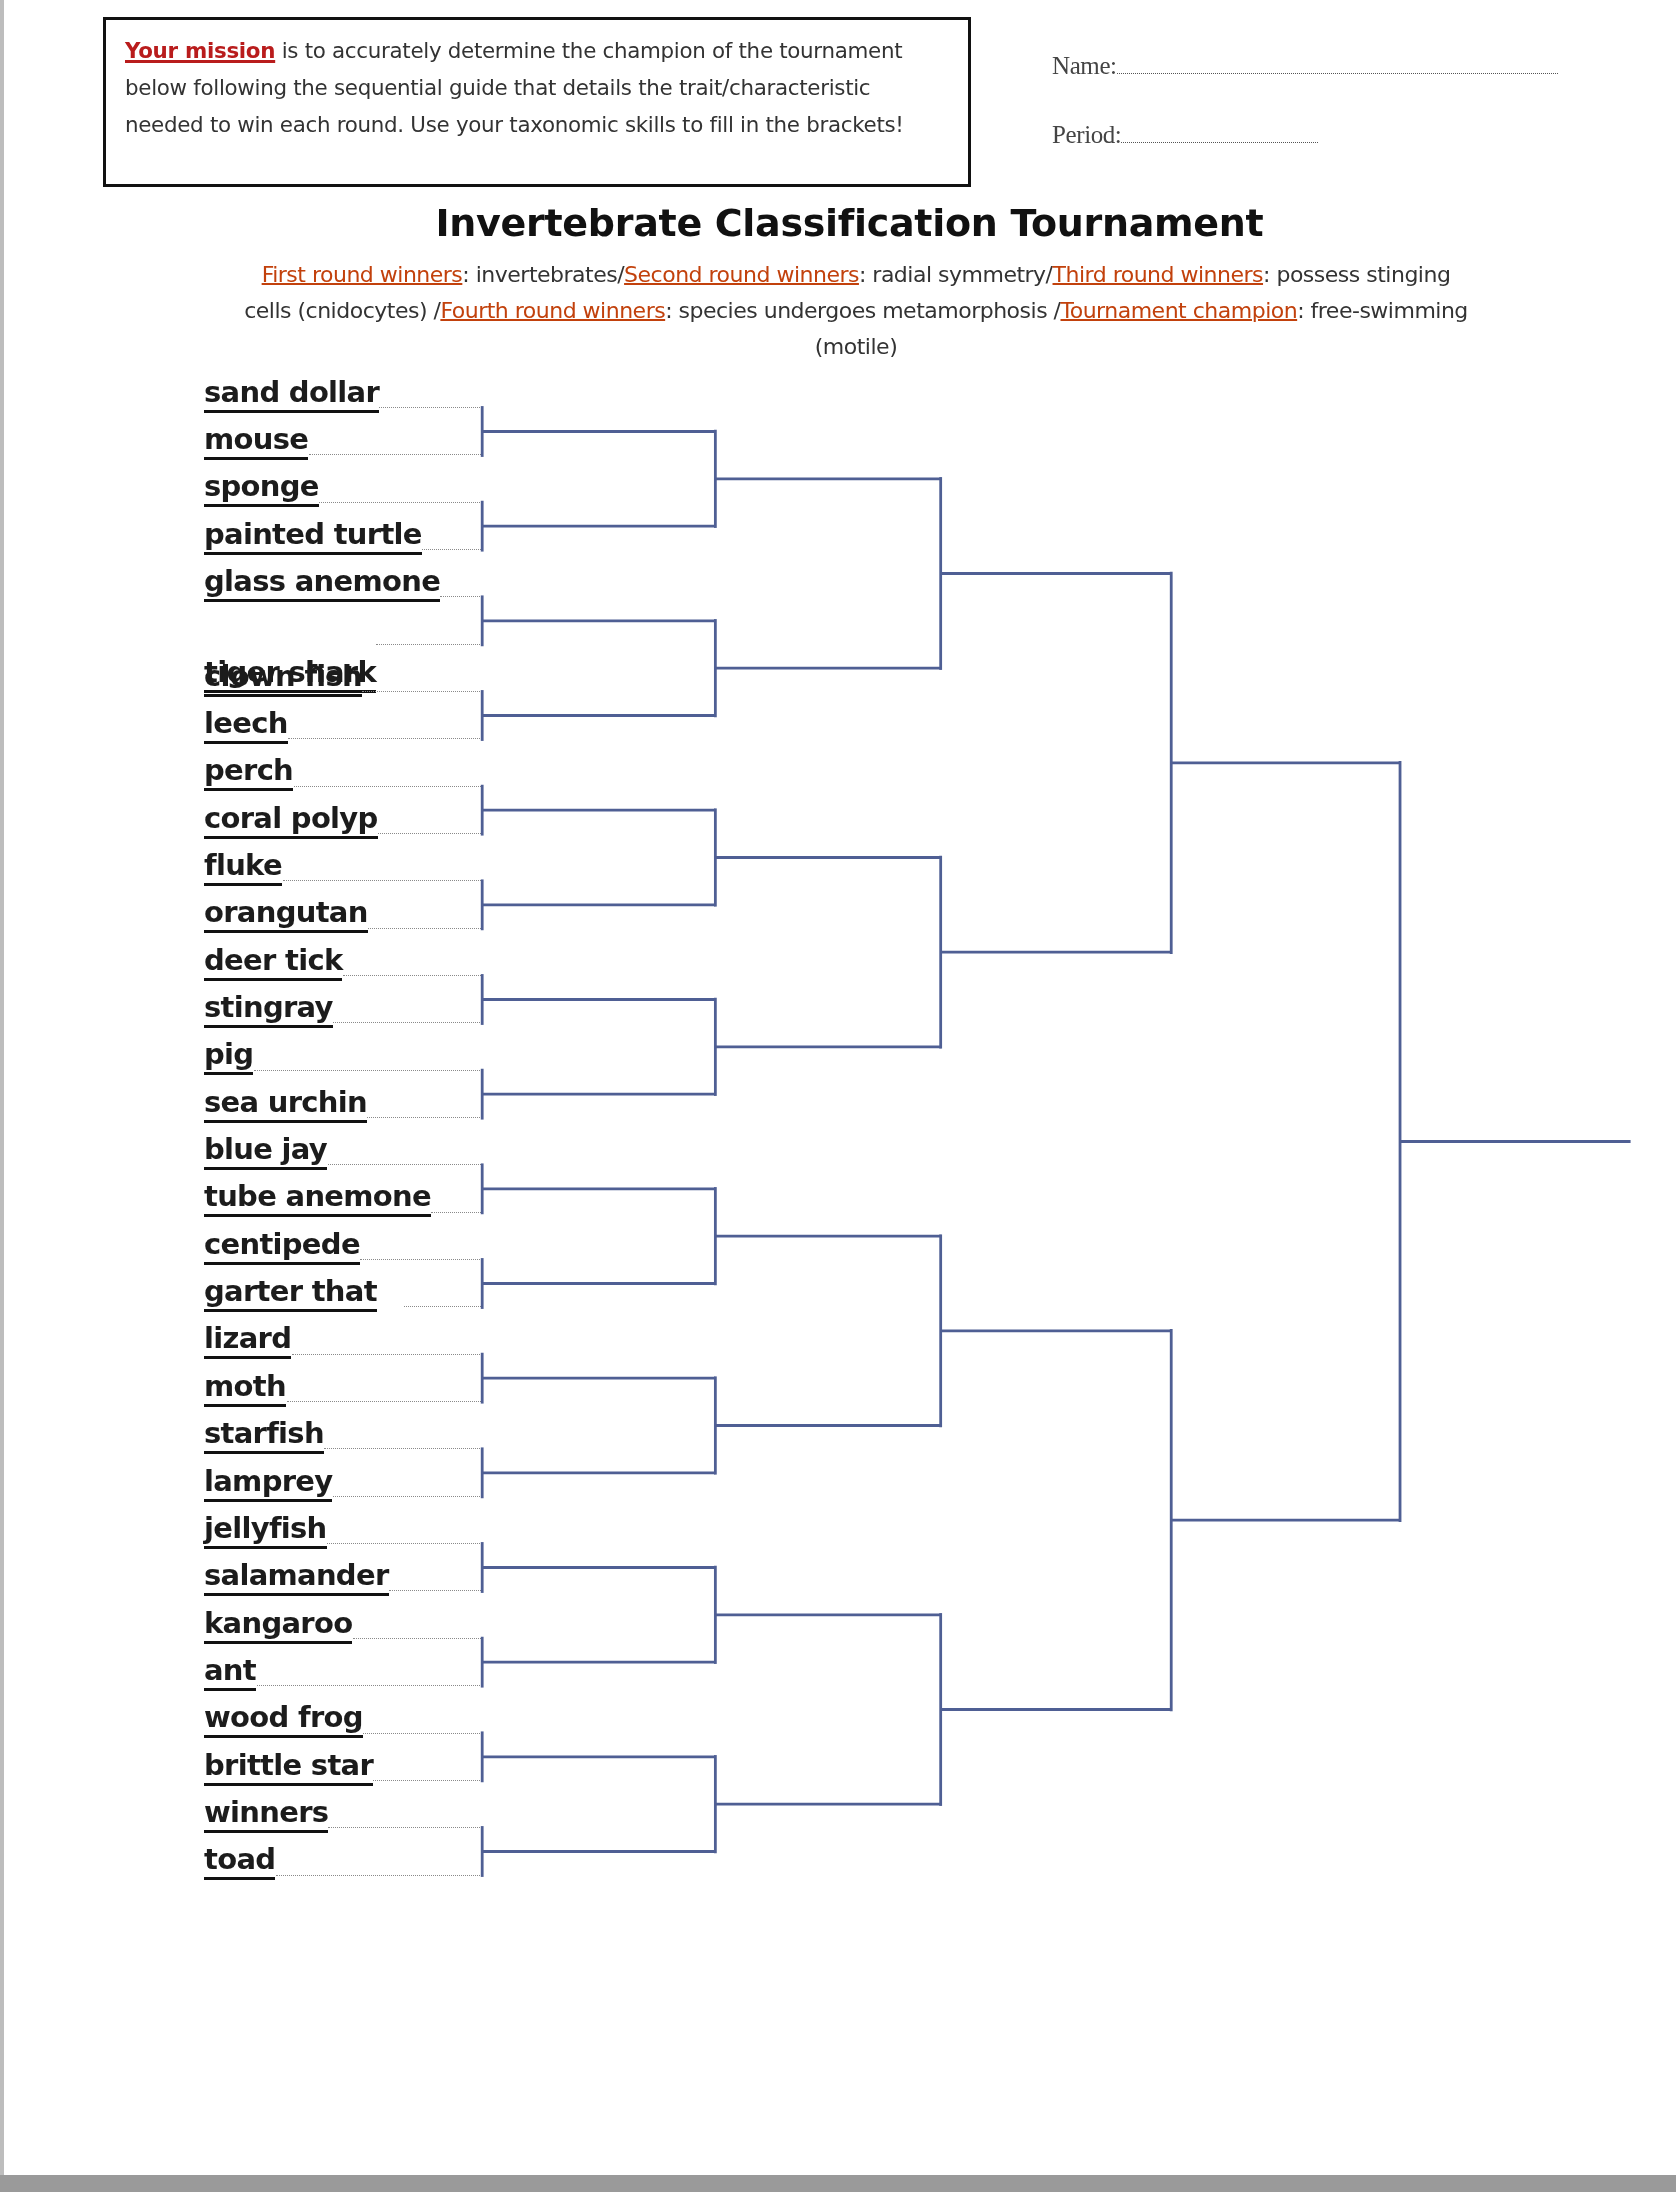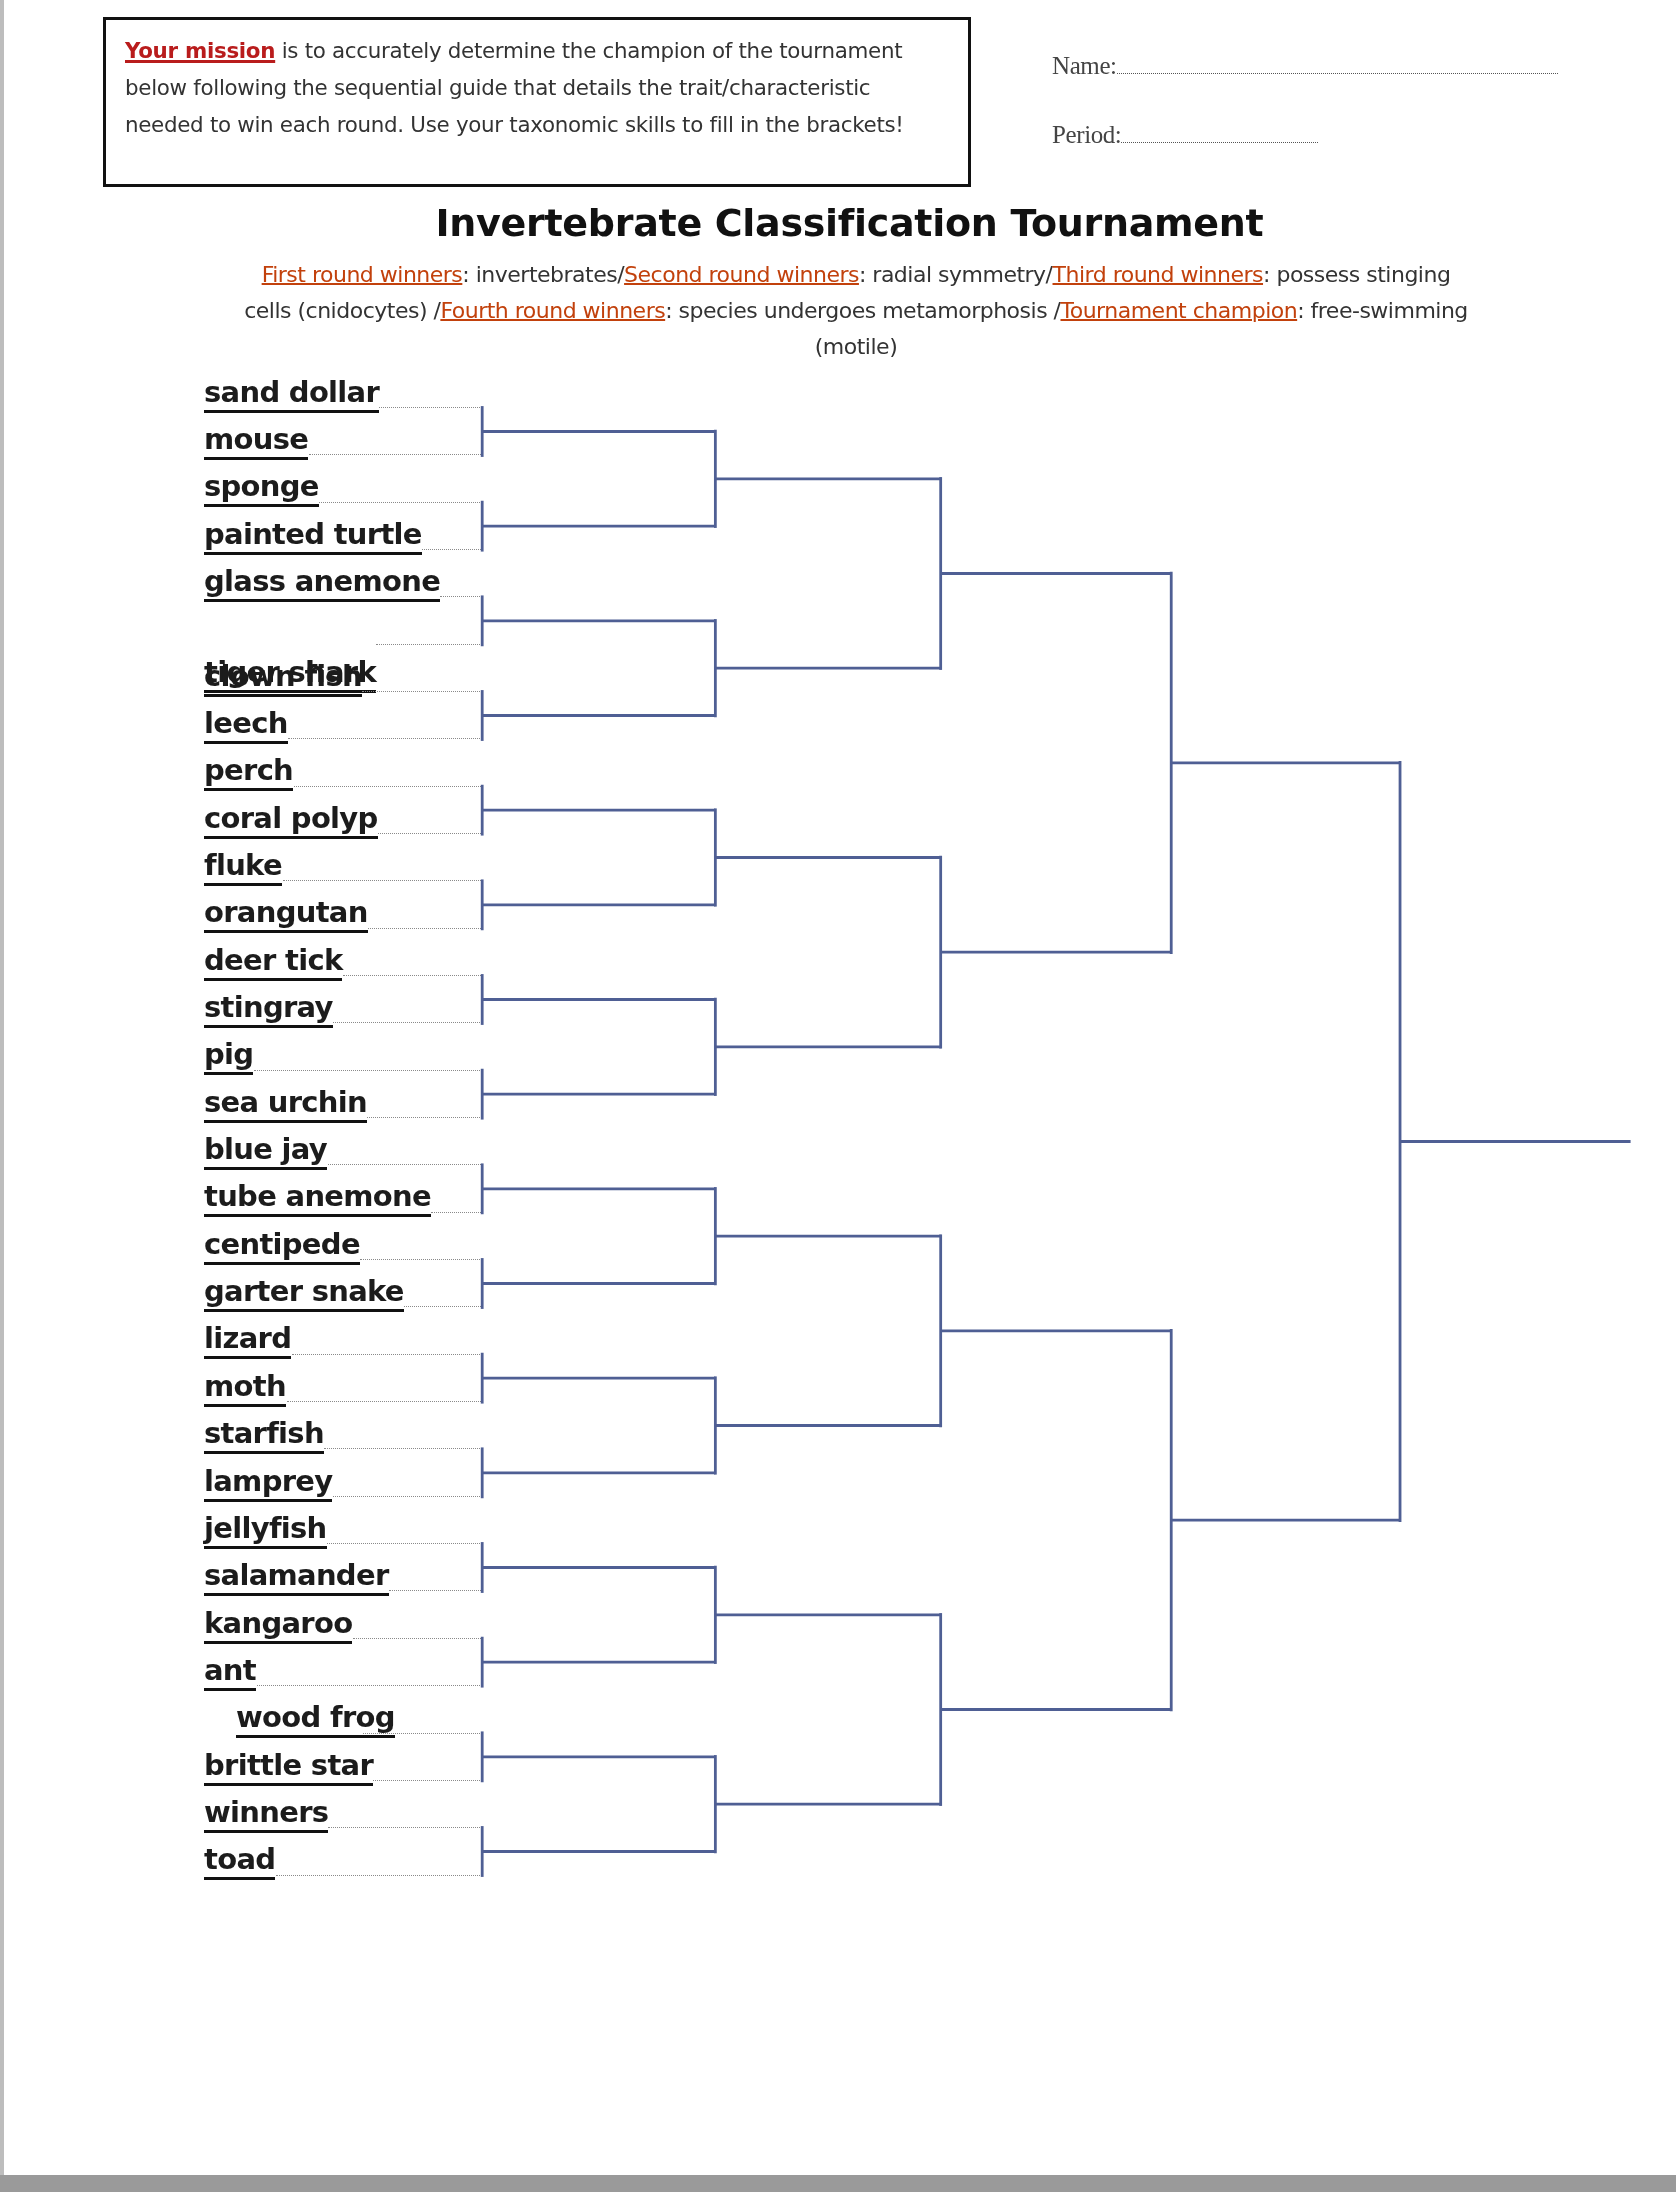--- a/index.html
+++ b/index.html
@@ -102,39 +102,39 @@
     <div class="competitor" style="top: 1037px;"><span class="label">pig</span></div>
     <div class="dotline" style="top: 1070px; left: 254px; width: 226px;"></div>
     <div class="competitor" style="top: 1085px;"><span class="label">sea urchin</span></div>
     <div class="dotline" style="top: 1117px; left: 367px; width: 113px;"></div>
     <div class="competitor" style="top: 1132px;"><span class="label">blue jay</span></div>
     <div class="dotline" style="top: 1164px; left: 328px; width: 153px;"></div>
     <div class="competitor" style="top: 1179px; text-align: right;"><span class="label">tube anemone</span></div>
     <div class="dotline" style="top: 1212px; left: 431px; width: 50px;"></div>
     <div class="competitor" style="top: 1227px;"><span class="label">centipede</span></div>
     <div class="dotline" style="top: 1259px; left: 360px; width: 120px;"></div>
-    <div class="competitor" style="top: 1274px;"><span class="label">garter snake</span></div>
+    <div class="competitor" style="top: 1274px;"><span class="label">garter that</span></div>
     <div class="dotline" style="top: 1306px; left: 404px; width: 77px;"></div>
     <div class="competitor" style="top: 1321px;"><span class="label">lizard</span></div>
     <div class="dotline" style="top: 1354px; left: 292px; width: 188px;"></div>
     <div class="competitor" style="top: 1369px;"><span class="label">moth</span></div>
     <div class="dotline" style="top: 1401px; left: 287px; width: 194px;"></div>
     <div class="competitor" style="top: 1416px;"><span class="label">starfish</span></div>
     <div class="dotline" style="top: 1448px; left: 324px; width: 156px;"></div>
     <div class="competitor" style="top: 1464px;"><span class="label">lamprey</span></div>
     <div class="dotline" style="top: 1496px; left: 333px; width: 147px;"></div>
     <div class="competitor" style="top: 1511px;"><span class="label">jellyfish</span></div>
     <div class="dotline" style="top: 1543px; left: 327px; width: 153px;"></div>
     <div class="competitor" style="top: 1558px;"><span class="label">salamander</span></div>
     <div class="dotline" style="top: 1590px; left: 389px; width: 92px;"></div>
     <div class="competitor" style="top: 1606px;"><span class="label">kangaroo</span></div>
     <div class="dotline" style="top: 1638px; left: 353px; width: 128px;"></div>
     <div class="competitor" style="top: 1653px;"><span class="label">ant</span></div>
     <div class="dotline" style="top: 1685px; left: 257px; width: 223px;"></div>
-    <div class="competitor" style="top: 1700px; margin-left: 32px;"><span class="label">wood frog</span></div>
+    <div class="competitor" style="top: 1700px;"><span class="label">wood frog</span></div>
     <div class="dotline" style="top: 1733px; left: 363px; width: 117px;"></div>
     <div class="competitor" style="top: 1748px;"><span class="label">brittle star</span></div>
     <div class="dotline" style="top: 1780px; left: 373px; width: 107px;"></div>
     <div class="competitor" style="top: 1795px;"><span class="label">winners</span></div>
     <div class="dotline" style="top: 1827px; left: 328px; width: 152px;"></div>
     <div class="competitor" style="top: 1842px;"><span class="label">toad</span></div>
     <div class="dotline" style="top: 1875px; left: 276px; width: 204px;"></div>
     <div class="slot" style="left: 487px; top: 416px; width: 223px;"></div>
     <div class="slot" style="left: 487px; top: 511px; width: 223px;"></div>
     <div class="slot" style="left: 487px; top: 605px; width: 223px;"></div>

